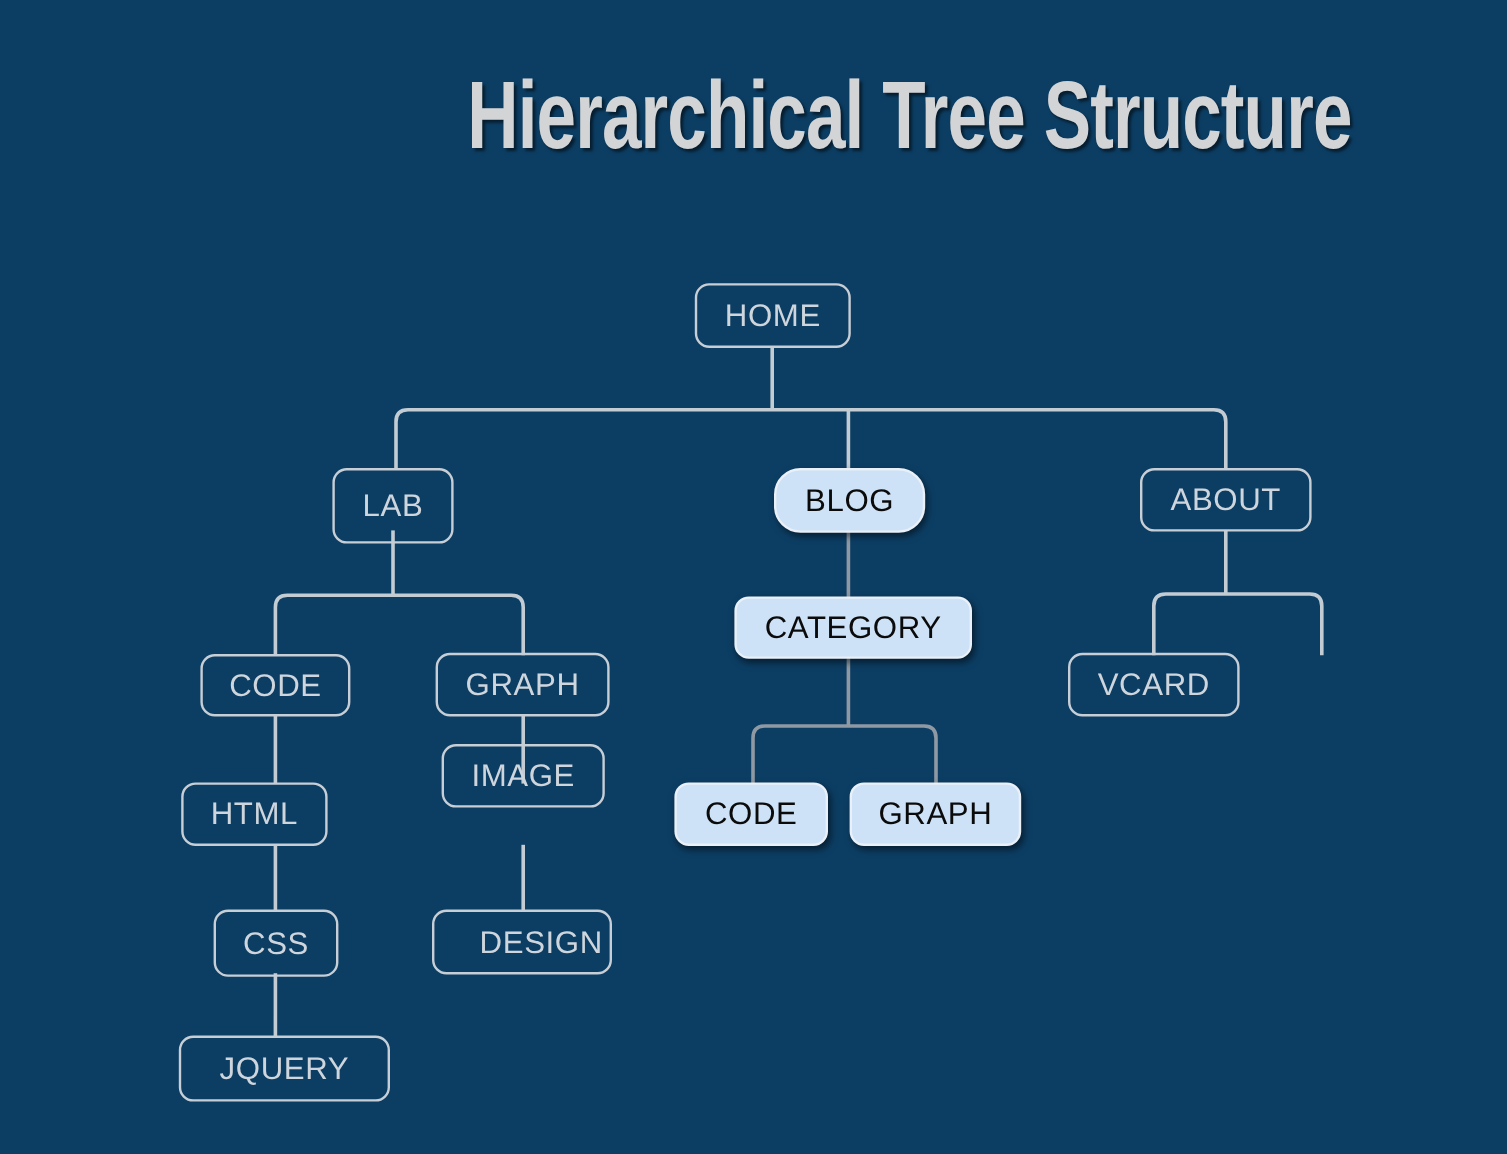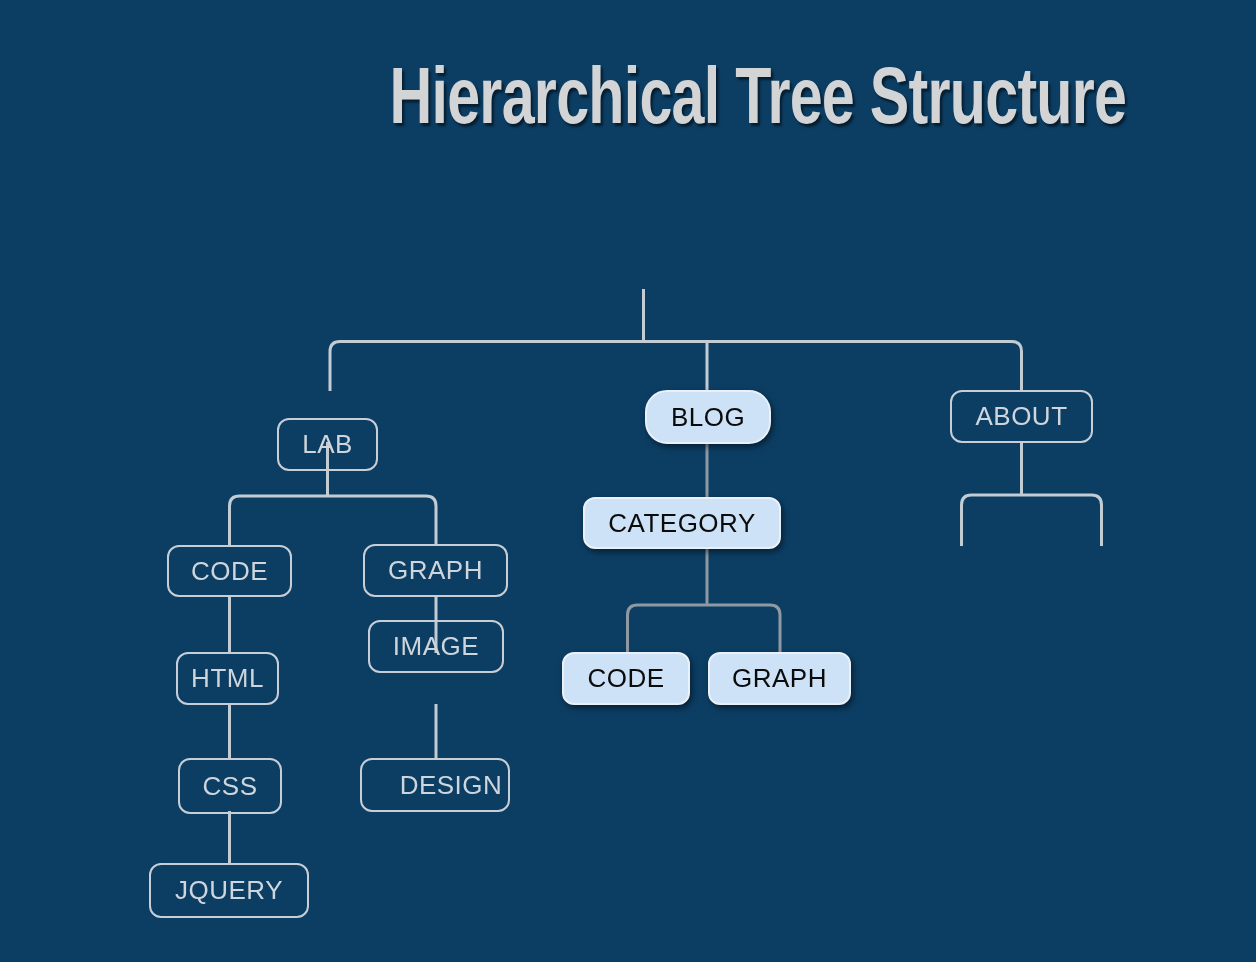--- a/index.html
+++ b/index.html
@@ -100,42 +100,44 @@
     <path class="light" d="M 229.5 704 L 229.5 759"></path>
     <path class="light" d="M 229.5 811 L 229.5 864"></path>
     <path class="light" d="M 436 596 L 436 653"></path>
     <path class="light" d="M 436 704 L 436 759"></path>
 
     <path class="dark" d="M 707 443 L 707 498"></path>
     <path class="dark" d="M 707 548 L 707 605"></path>
     <path class="dark" d="M 627.5 653 L 627.5 615 Q 627.5 605 637.5 605 L 770 605 Q 780 605 780 615 L 780 653"></path>
   </svg>
 
+  <div class="node outlined" style="left:579px; top:236px; width:130px; height:54px;">HOME</div>
 
-  <div class="node outlined" style="left:277px; top:390px; width:101px; height:53px;margin-top:28px;">LAB</div>
+  <div class="node outlined" style="left:277px; top:390px; width:101px; height:63px;">LAB</div>
 
   <div class="node filled" style="left:645px; top:390px; width:126px; height:54px;border-radius:22px;">BLOG</div>
 
   <div class="node outlined" style="left:950px; top:390px; width:143px; height:53px;text-align:right;">ABOUT</div>
 
   <div class="node outlined" style="left:167px; top:545px; width:125px; height:52px;">CODE</div>
 
   <div class="node outlined" style="left:363px; top:544px; width:145px; height:53px;">GRAPH</div>
 
-  <div class="node filled" style="left:583px; top:497px; width:198px; height:52px;">CATEGORY</div>
+  <div class="node filled" style="left:612px; top:497px; width:198px; height:52px;">CATEGORY</div>
+
+  <div class="node outlined" style="left:890px; top:544px; width:143px; height:53px;">VCARD</div>
 
 
-
-  <div class="node outlined" style="left:176px; top:652px; width:103px; height:53px;text-align:right;">HTML</div>
+  <div class="node outlined" style="left:151px; top:652px; width:122px; height:53px;text-align:right;">HTML</div>
 
   <div class="node outlined" style="left:368px; top:620px; width:136px; height:53px;">IMAGE</div>
 
   <div class="node filled" style="left:562px; top:652px; width:128px; height:53px;">CODE</div>
 
   <div class="node filled" style="left:708px; top:652px; width:143px; height:53px;">GRAPH</div>
 
   <div class="node outlined" style="left:178px; top:758px; width:104px; height:56px;">CSS</div>
 
   <div class="node outlined" style="left:360px; top:758px; width:150px; height:54px;padding-left:32px;">DESIGN</div>
 
-  <div class="node outlined" style="left:149px; top:863px; width:160px; height:55px;">JQUERY</div>
+  <div class="node outlined" style="left:149px; top:863px; width:176px; height:55px;">JQUERY</div>
 
 </div>
 
 </body></html>

